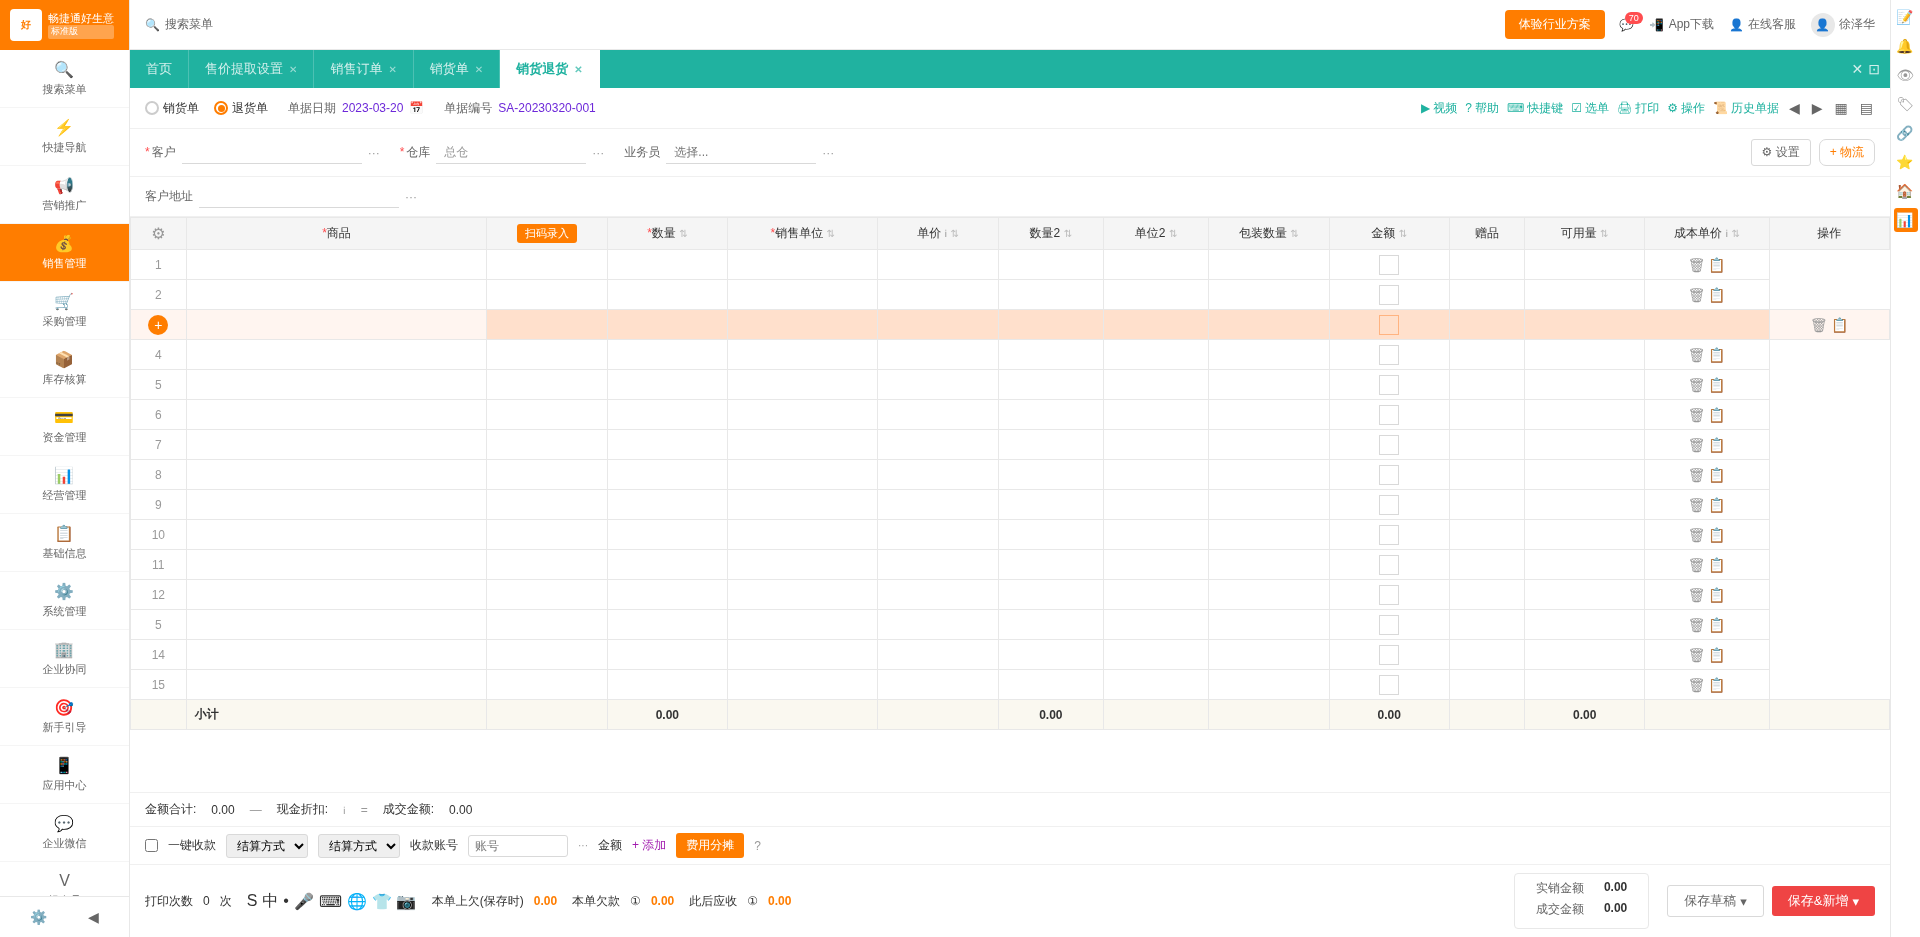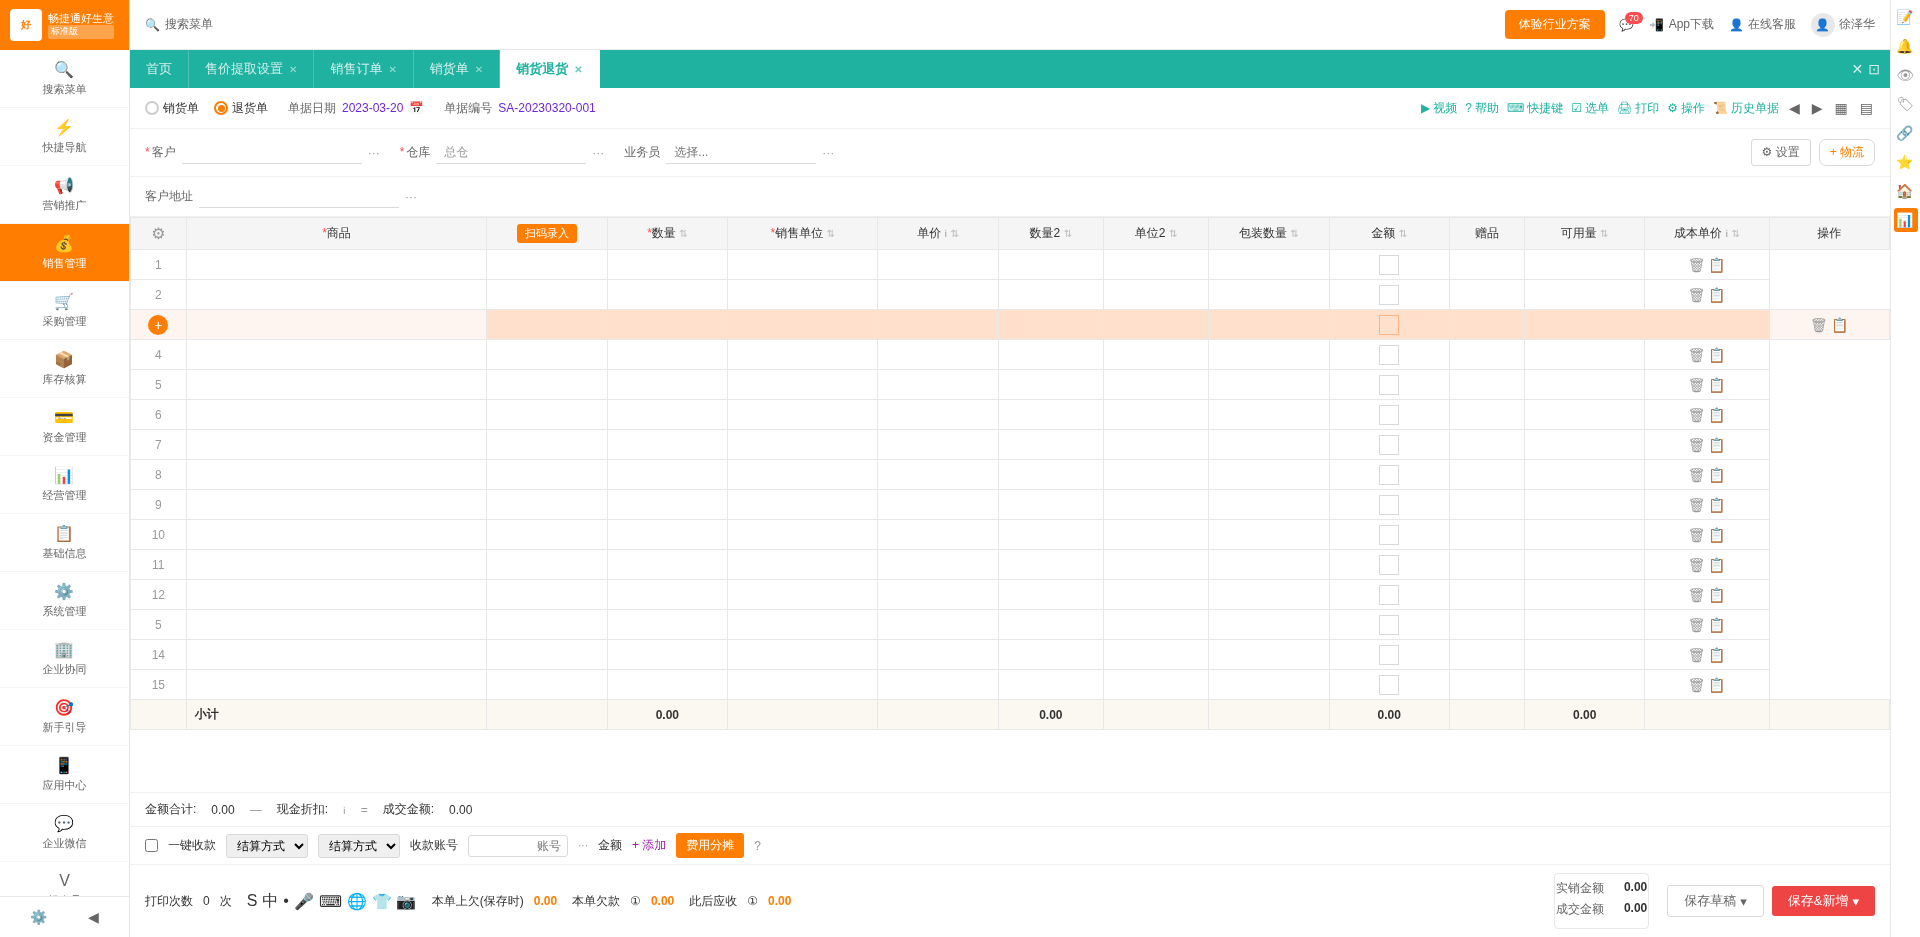--- a/index.html
+++ b/index.html
@@ -85,21 +85,21 @@
     .th-sort { color: #bbb; cursor: pointer; font-size: 10px; }
     
     
     .form-summary { padding: 8px 15px; border-top: 1px solid #f0f0f0; display: flex; align-items: center; gap: 15px; font-size: 12px; background: #fff; }
     .summary-dash { color: #999; }
     .summary-eq { color: #999; }
     
     
     .payment-row { padding: 6px 15px; border-top: 1px solid #f0f0f0; display: flex; align-items: center; gap: 10px; font-size: 12px; background: #fff; }
     .payment-select { border: 1px solid #d9d9d9; padding: 3px 6px; border-radius: 3px; font-size: 12px; }
-    .payment-input { border: 1px solid #d9d9d9; padding: 3px 6px; border-radius: 3px; font-size: 12px; width: 100px; text-align: right; }
+    .payment-input { border: 1px solid #d9d9d9; padding: 3px 6px; border-radius: 3px; font-size: 12px; width: 100px; }
     .btn-add { background: none; border: none; color: #a21caf; cursor: pointer; font-size: 12px; display: flex; align-items: center; gap: 2px; }
     .btn-fee { background: #ff7d00; color: #fff; border: none; padding: 4px 10px; border-radius: 3px; cursor: pointer; font-size: 12px; }
     
     
     .status-bar { padding: 8px 15px; border-top: 1px solid #f0f0f0; display: flex; align-items: center; gap: 15px; font-size: 12px; background: #fff; }
     .status-item { display: flex; align-items: center; gap: 10px; }
     .status-value { color: #ff7d00; font-weight: bold; }
     .status-bar-right { margin-left: auto; display: flex; align-items: center; gap: 8px; }
     .btn-save-draft { background: #fff; border: 1px solid #d9d9d9; padding: 6px 16px; border-radius: 3px; cursor: pointer; font-size: 13px; color: #666; display: flex; align-items: center; gap: 4px; }
     .btn-save-new { background: #ef4444; color: #fff; border: none; padding: 6px 16px; border-radius: 3px; cursor: pointer; font-size: 13px; display: flex; align-items: center; gap: 4px; }
@@ -770,21 +770,21 @@
             <span>①</span>
             <span class="status-value">0.00</span>
           </div>
           <div class="status-item">
             <span>此后应收</span>
             <span>①</span>
             <span class="status-value">0.00</span>
           </div>
           <div class="status-bar-right">
 
-            <div style="background:#fff; border:1px solid #e8e8e8; padding:6px 1px; border-radius:4px; margin-right:10px;">
+            <div style="background:#fff; border:1px solid #e8e8e8; padding:6px 21px; border-radius:4px; margin-right:10px;">
               <div class="right-action-row">
                 <span class="right-action-label">实销金额</span>
                 <span class="right-action-value">0.00</span>
               </div>
               <div class="right-action-row">
                 <span class="right-action-label">成交金额</span>
                 <span class="right-action-value">0.00</span>
               </div>
             </div>
             <button class="btn-save-draft">

